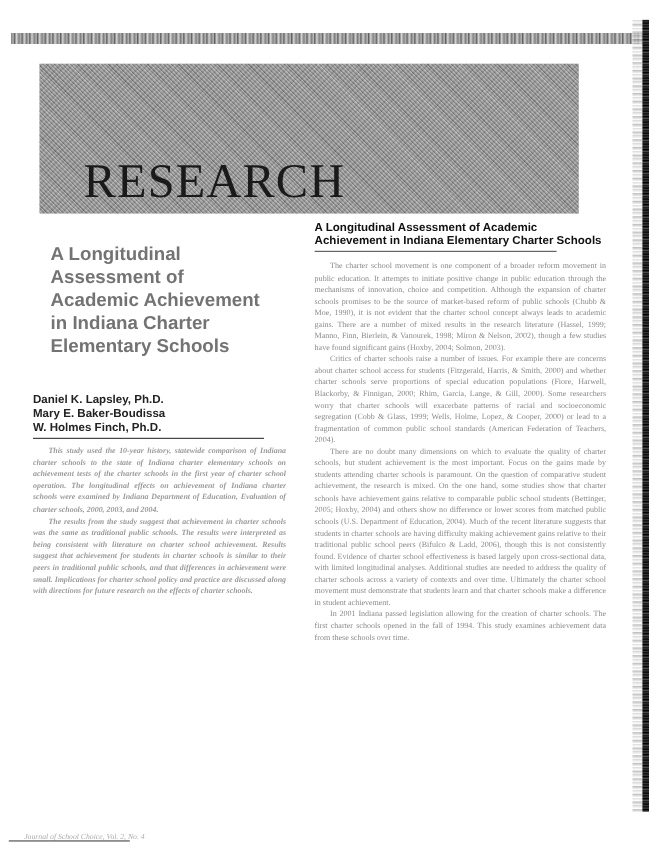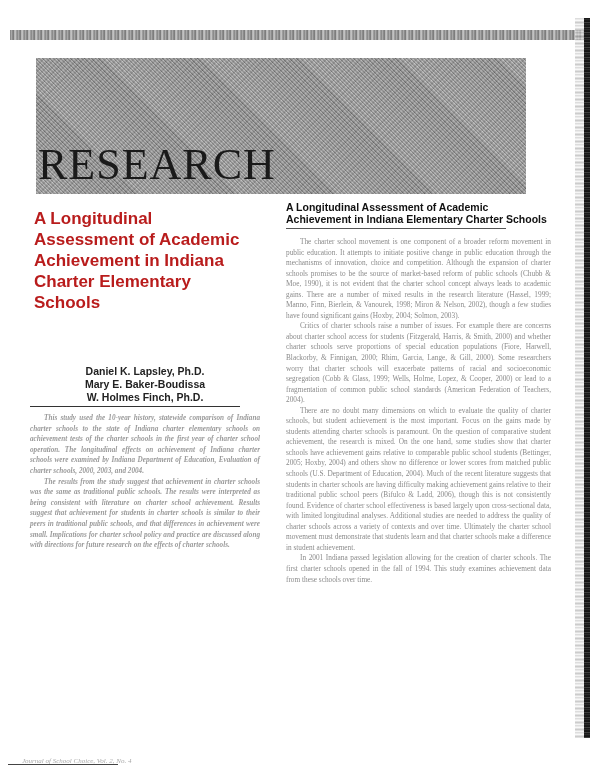--- a/index.html
+++ b/index.html
@@ -23,28 +23,28 @@
   }
   .banner {
     position: absolute; left: 36px; top: 58px; width: 490px; height: 136px;
     background:
       repeating-linear-gradient(45deg, rgba(80,80,80,0.55) 0px, rgba(200,200,200,0.5) 2px, rgba(110,110,110,0.55) 3px, rgba(230,230,230,0.4) 5px),
       repeating-linear-gradient(-45deg, rgba(60,60,60,0.35) 0px, rgba(255,255,255,0.3) 3px, rgba(140,140,140,0.35) 4px);
     background-color: #9a9a9a;
   }
   .banner-word {
     position: absolute; left: 2px; bottom: 4px;
-    font-family: "Liberation Serif", serif; font-size: 44px; letter-spacing: 1px; color: #1a1a1a;
+    font-family: "Liberation Serif", serif; font-size: 44px; letter-spacing: 1px; color: #1a1a1a; padding-left: 38px;
   }
   .left-col { position: absolute; left: 30px; top: 204px; width: 230px; }
   .main-title {
     font-family: "Liberation Sans", sans-serif; font-weight: bold; font-size: 17px; line-height: 21px;
-    color: #b91c1c; margin: 4px;
+    color: #737373; margin: 16px;
   }
-  .author-block { margin-top: 52px; font-family: "Liberation Sans", sans-serif; text-align: center; }
+  .author-block { margin-top: 32px; font-family: "Liberation Sans", sans-serif; }
   .author { font-size: 10.5px; font-weight: bold; color: #222; line-height: 13px; }
   .affil { font-size: 9px; font-style: italic; color: #888; line-height: 12px; margin-bottom: 10px; font-family: "Liberation Serif", serif; }
   .abstract-head {
     margin-top: 26px; font-family: "Liberation Sans", sans-serif; font-weight: bold; font-size: 12px; color: #111;
   }
   .abstract-rule { height: 1px; background: #333; width: 210px; margin: 2px 0 6px 0; }
   .abstract-body { font-size: 7.2px; line-height: 10.6px; color: #9a9a9a; font-style: italic; text-align: justify; }
   .abstract-body p { margin: 0; text-indent: 14px; font-weight: bold; }
   .right-col { position: absolute; left: 286px; top: 202px; width: 265px; }
   .sec-title {

